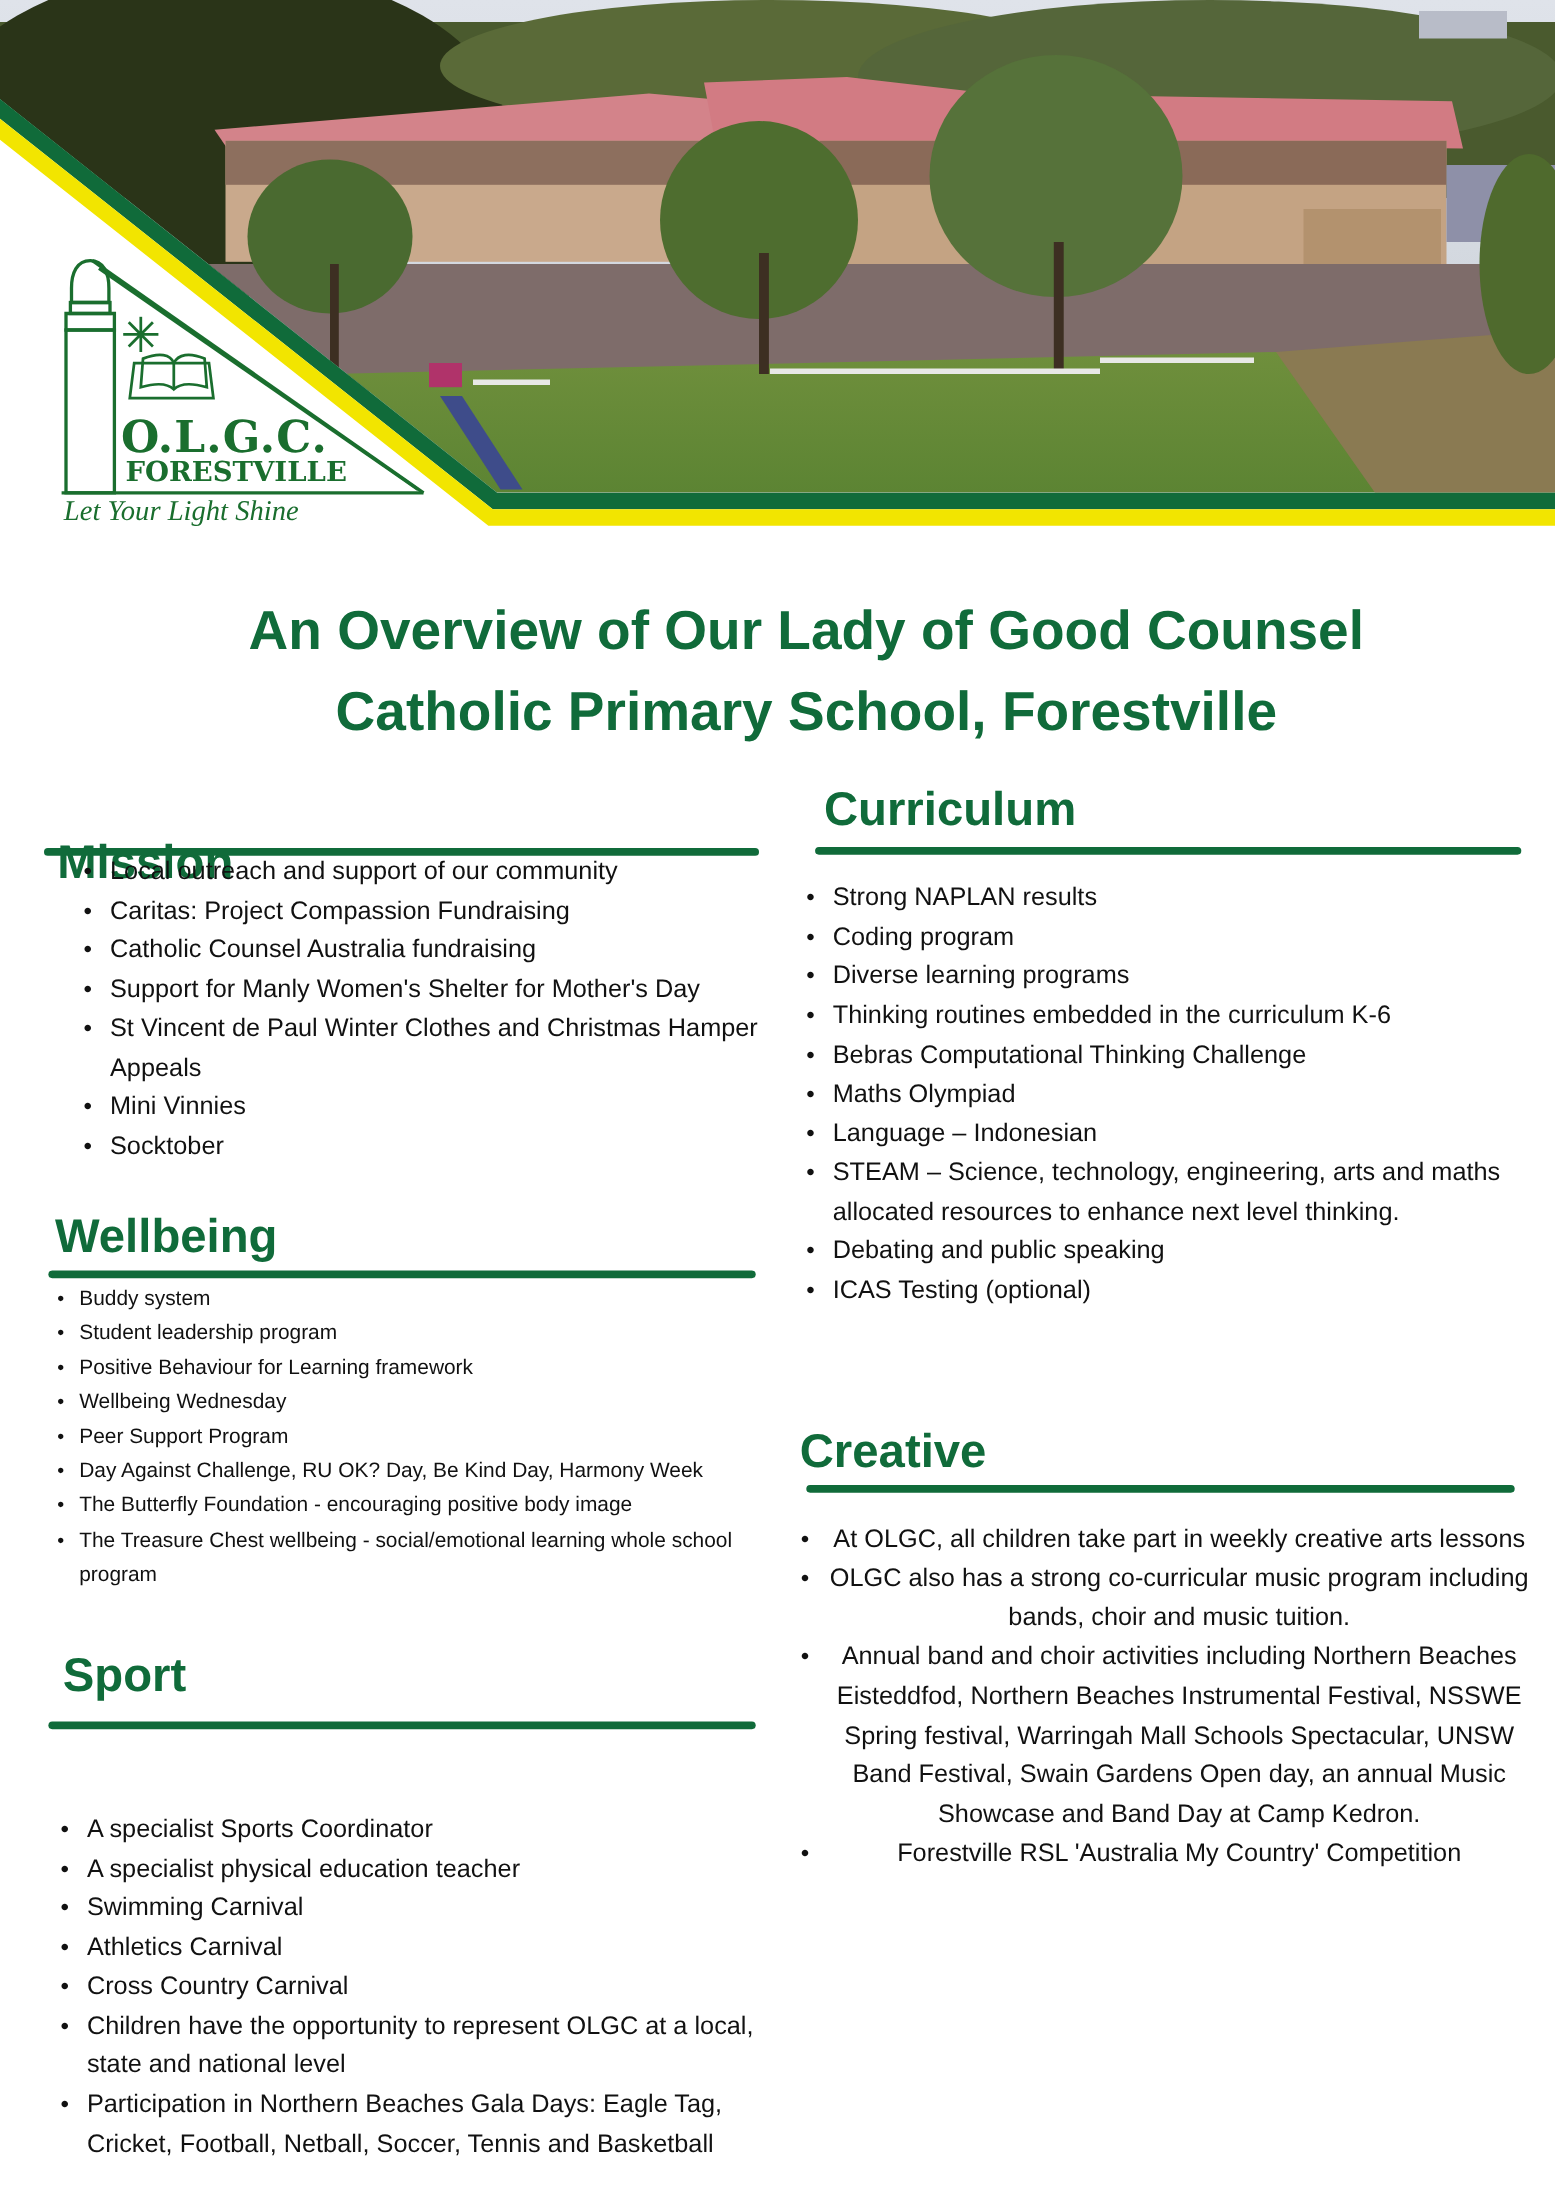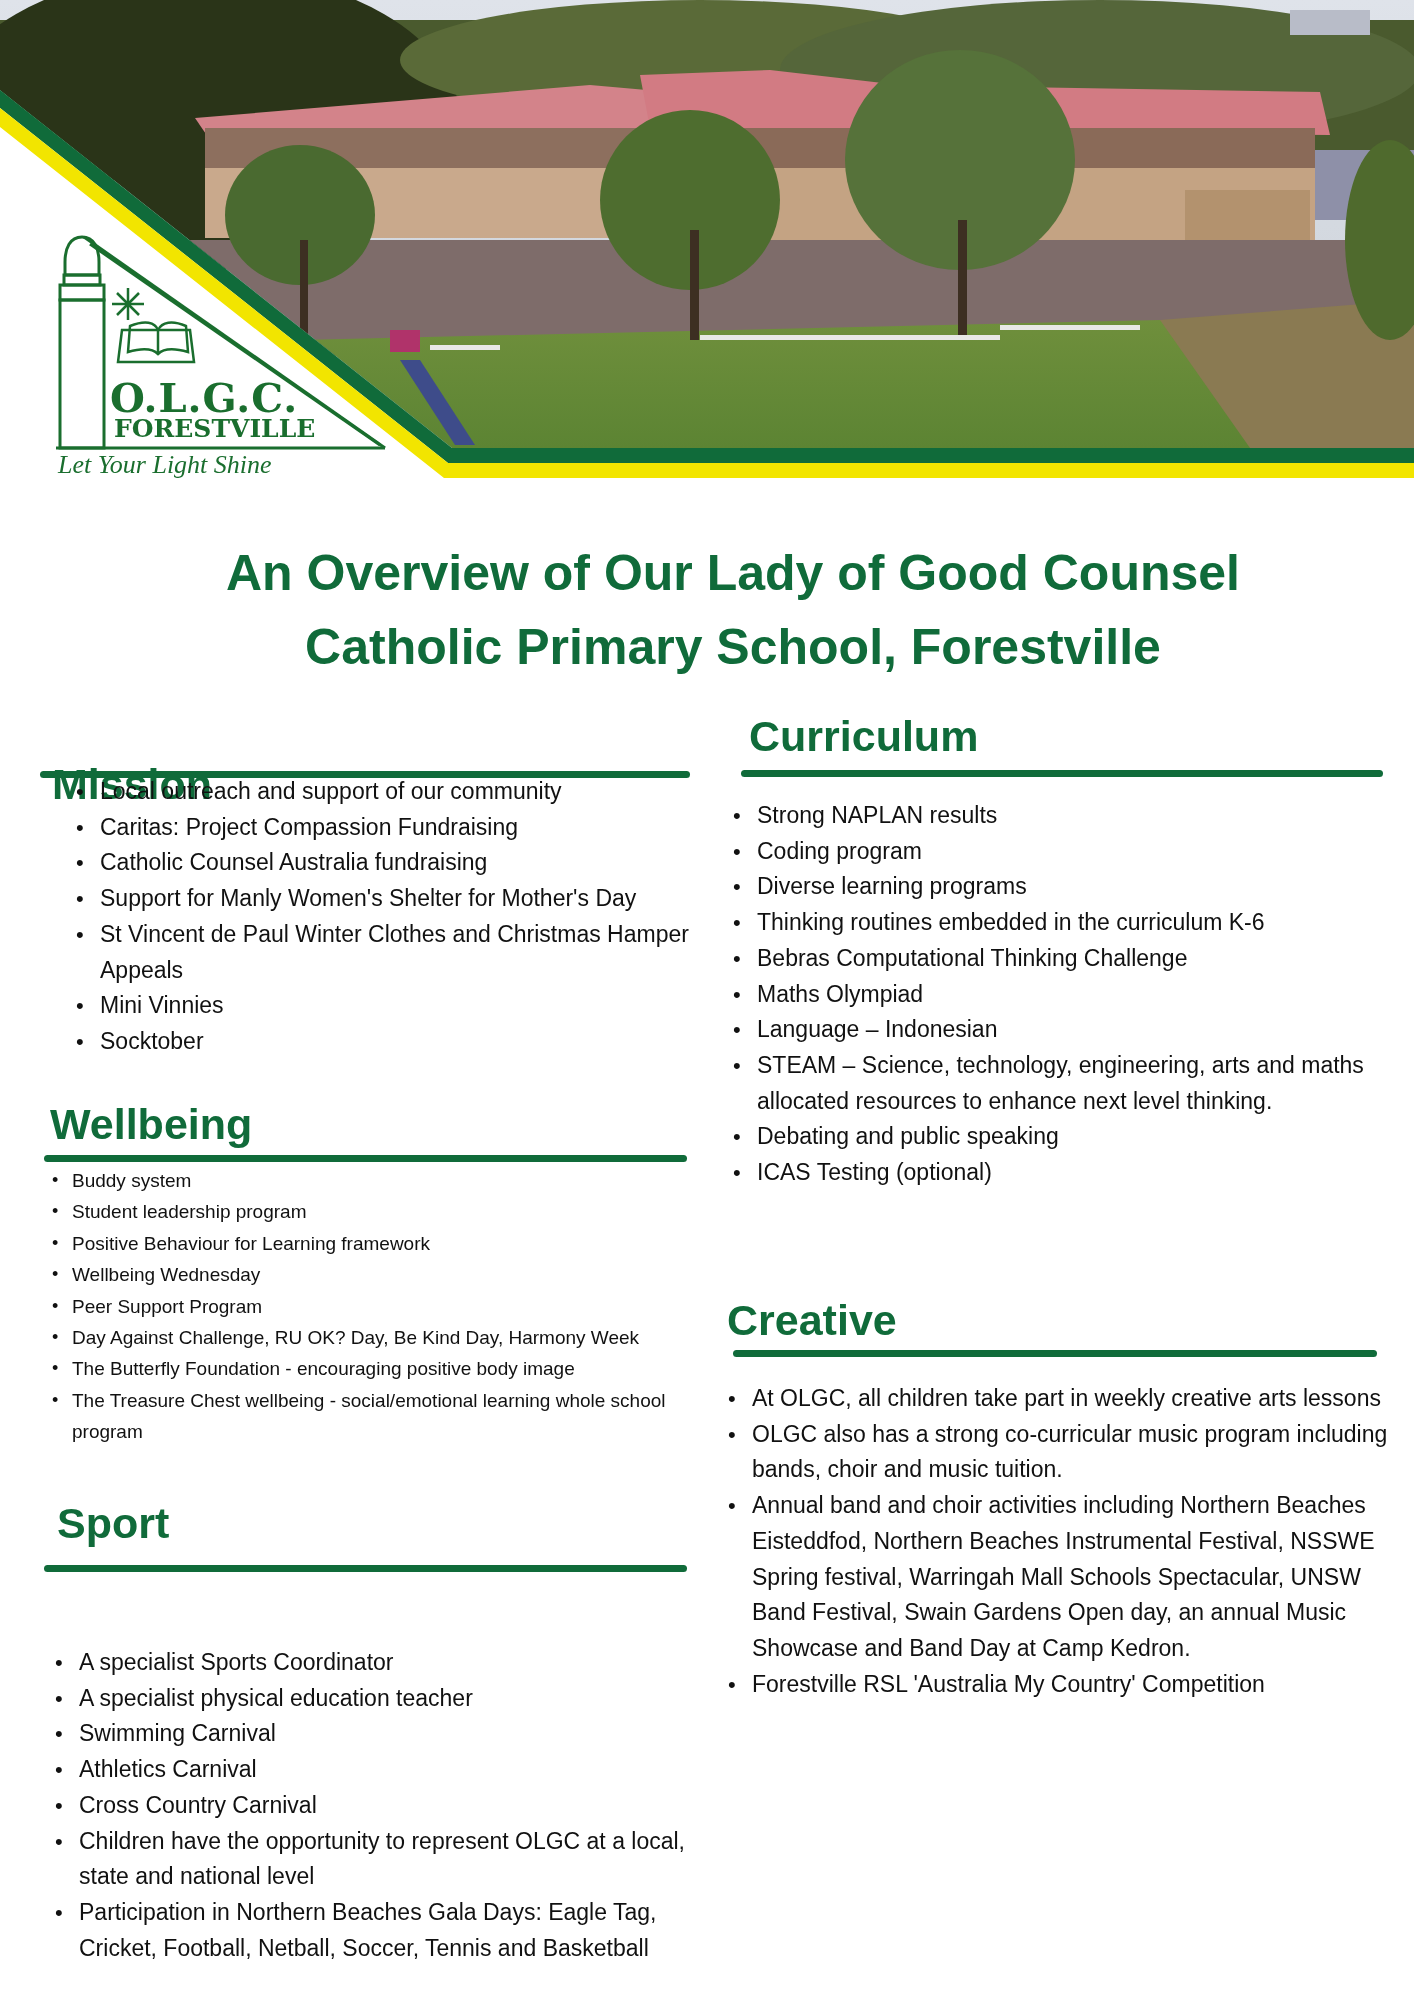--- a/index.html
+++ b/index.html
@@ -185,19 +185,19 @@
     <li>Language – Indonesian</li>
     <li>STEAM – Science, technology, engineering, arts and maths allocated resources to enhance next level thinking.</li>
     <li>Debating and public speaking</li>
     <li>ICAS Testing (optional)</li>
   </ul>
 </section>
 
 <section>
   <h2 class="sec-h" style="left:727px; top:1295px;">Creative</h2>
   <div class="rule" style="left:733px; top:1350px; width:644px;"></div>
-  <ul class="list big" style="left:752px; top:1381px; width:640px;">
+  <ul class="list big" style="left:752px; top:1381px; width:640px;text-align:center;">
     <li>At OLGC, all children take part in weekly creative arts lessons</li>
     <li>OLGC also has a strong co-curricular music program including bands, choir and music tuition.</li>
     <li>Annual band and choir activities including Northern Beaches Eisteddfod, Northern Beaches Instrumental Festival, NSSWE Spring festival, Warringah Mall Schools Spectacular, UNSW Band Festival, Swain Gardens Open day, an annual Music Showcase and Band Day at Camp Kedron.</li>
     <li>Forestville RSL 'Australia My Country' Competition</li>
   </ul>
 </section>
 
 </body></html>

